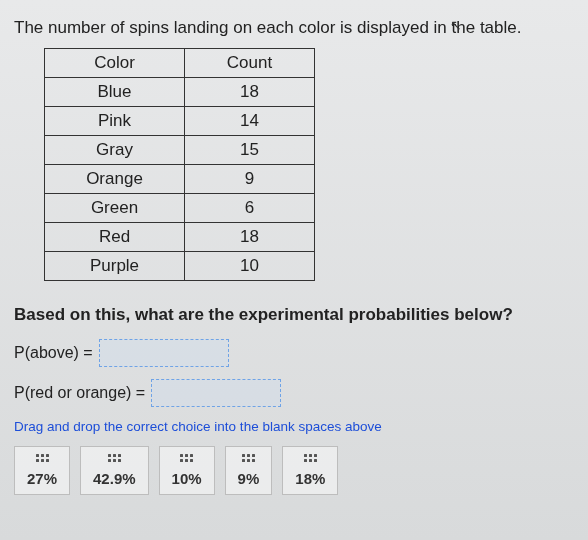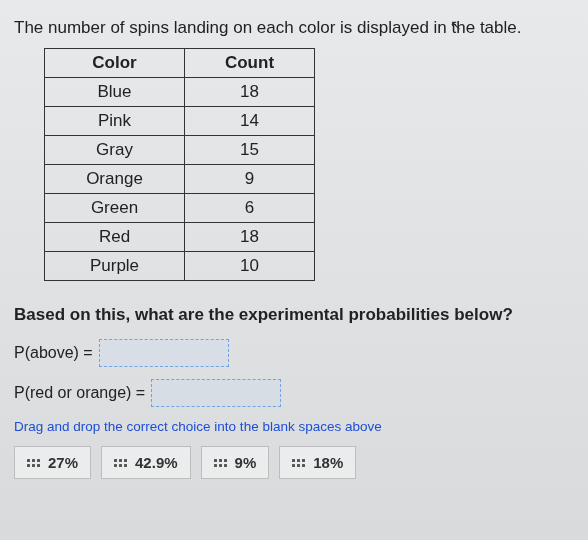--- a/index.html
+++ b/index.html
@@ -25,21 +25,21 @@
       background: transparent;
     }
     .data-table th, .data-table td {
       border: 1.5px solid #333;
       text-align: center;
       font-size: 17px;
       padding: 4px 0;
       font-weight: 400;
     }
     .data-table th {
-      font-weight: 700;
+      font-weight: 400;
     }
     .data-table th:first-child, .data-table td:first-child {
       width: 140px;
     }
     .data-table th:last-child, .data-table td:last-child {
       width: 130px;
     }
     .question-prompt {
       font-size: 17px;
       font-weight: 600;
@@ -75,20 +75,21 @@
       border: 1.5px solid #bdbdbd;
       background: rgba(250,250,250,0.55);
       padding: 7px 12px;
       display: flex;
       align-items: center;
       gap: 8px;
       font-size: 15px;
       font-weight: 600;
       color: #333;
       cursor: grab;
+      flex-direction: column;
     }
     .grip {
       display: inline-flex;
       flex-direction: column;
       gap: 2px;
     }
     .grip-row {
       display: flex;
       gap: 2px;
     }
@@ -203,20 +204,35 @@
           <span class="grip-dot"></span>
           <span class="grip-dot"></span>
           <span class="grip-dot"></span>
         </span>
       <span class="grip-row">
           <span class="grip-dot"></span>
           <span class="grip-dot"></span>
           <span class="grip-dot"></span>
         </span>
     </span>
+    <span>10%</span>
+  </div>
+  <div class="choice">
+    <span class="grip">
+      <span class="grip-row">
+          <span class="grip-dot"></span>
+          <span class="grip-dot"></span>
+          <span class="grip-dot"></span>
+        </span>
+      <span class="grip-row">
+          <span class="grip-dot"></span>
+          <span class="grip-dot"></span>
+          <span class="grip-dot"></span>
+        </span>
+    </span>
     <span>9%</span>
   </div>
   <div class="choice">
     <span class="grip">
       <span class="grip-row">
           <span class="grip-dot"></span>
           <span class="grip-dot"></span>
           <span class="grip-dot"></span>
         </span>
       <span class="grip-row">

